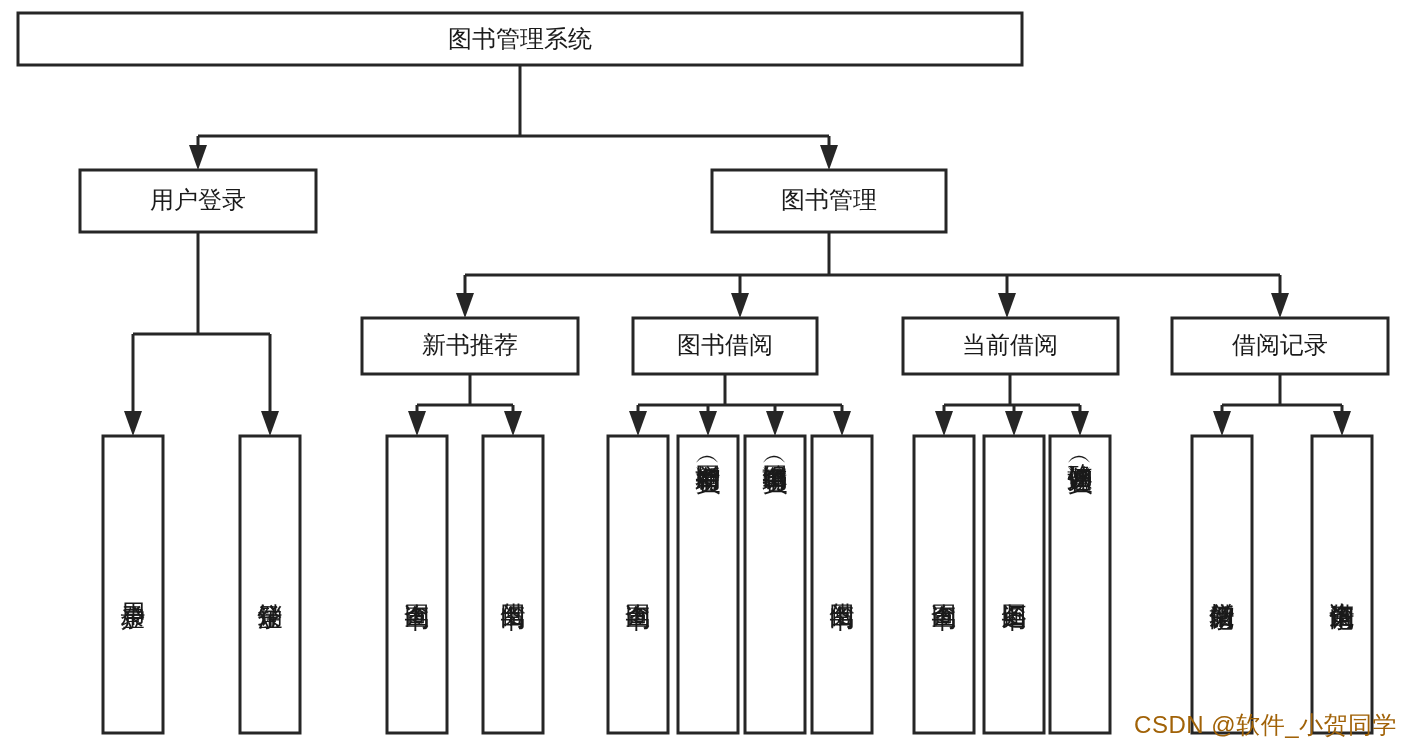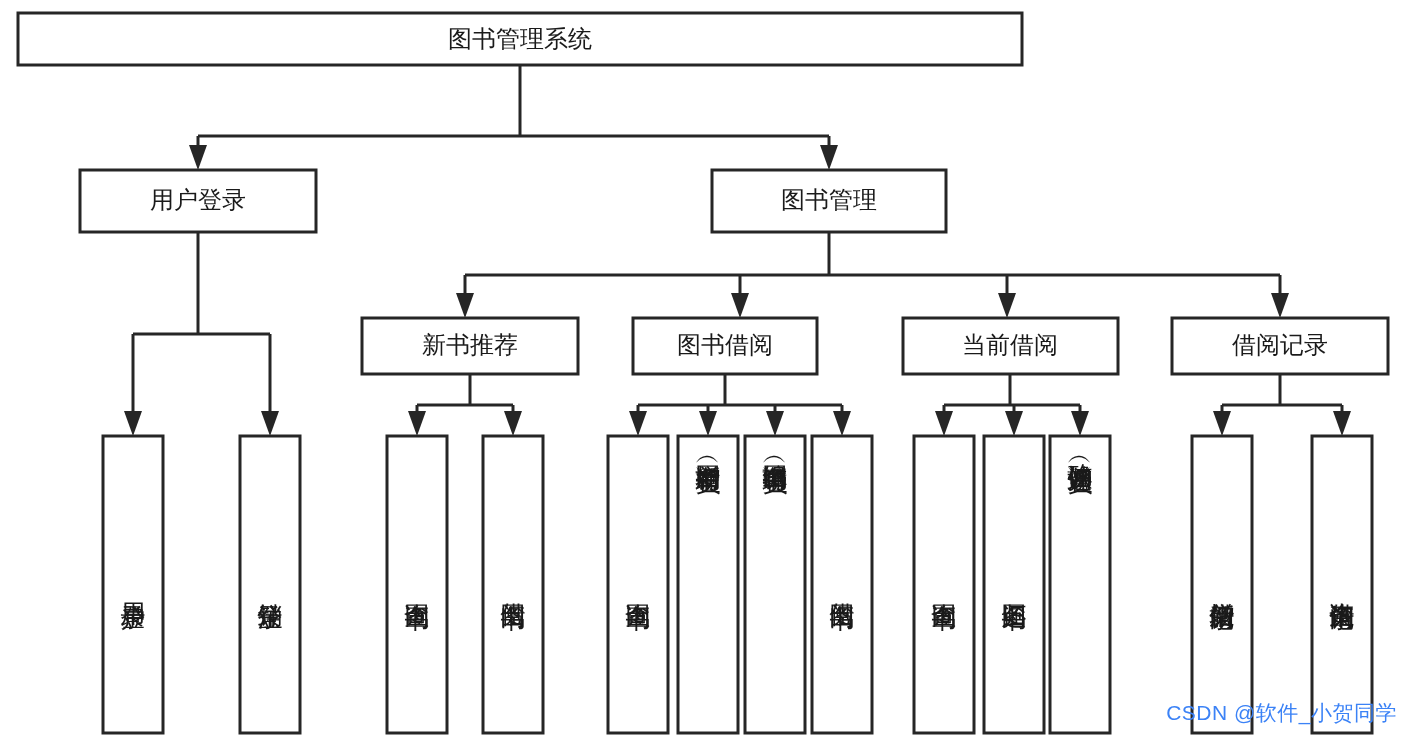--- a/index.html
+++ b/index.html
@@ -63,24 +63,24 @@
     font-size: 25px;
     line-height: 1.08;
     letter-spacing: 1px;
     color: #1a1a1a;
     white-space: nowrap;
     text-align: center;
   }
   .watermark {
     position: absolute;
     right: 8px;
-    bottom: 20px;
-    font-family: "Liberation Sans", "DejaVu Sans", sans-serif;
-    font-size: 21px;
-    color: #3b82f6;
+    bottom: 6px;
+    font-family: "Liberation Sans", "DejaVu Sans", sans-serif;
+    font-size: 24px;
+    color: #a16207;
     white-space: nowrap;
     letter-spacing: 0.5px;
   }
 </style>
 </head>
 <body>
 
 <div id="diagram-root">
 
   <svg class="flow" viewBox="0 0 1405 747" xmlns="http://www.w3.org/2000/svg">

